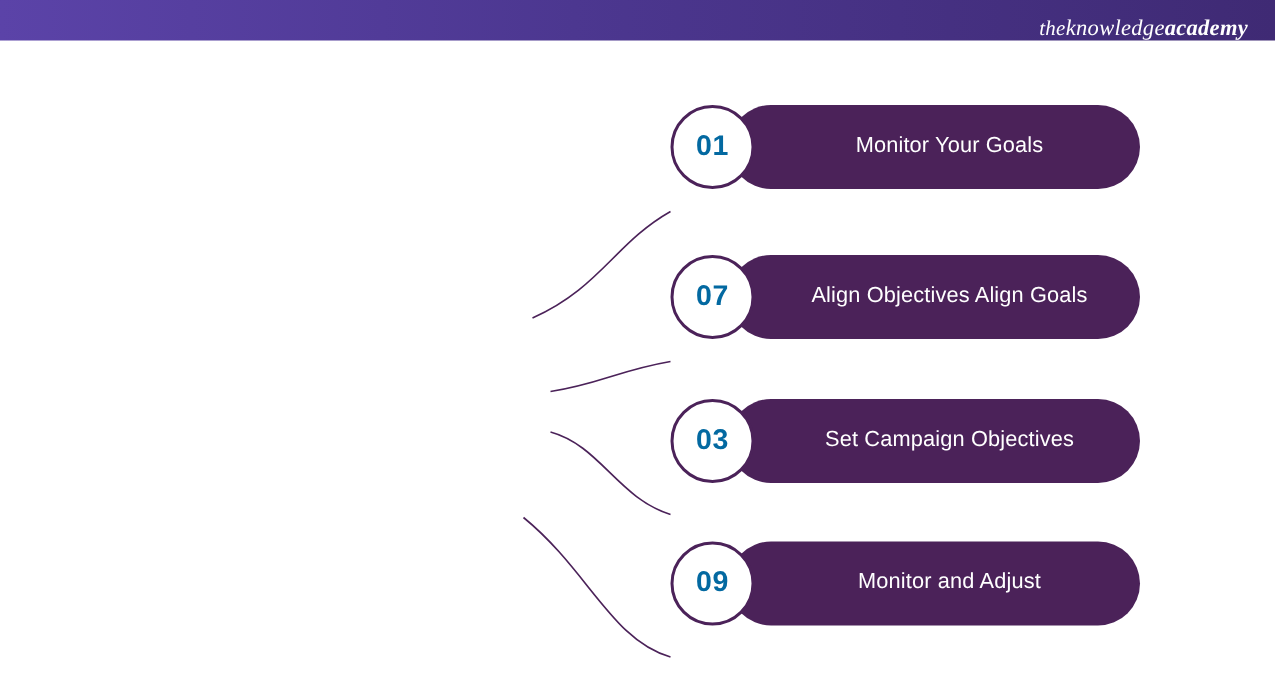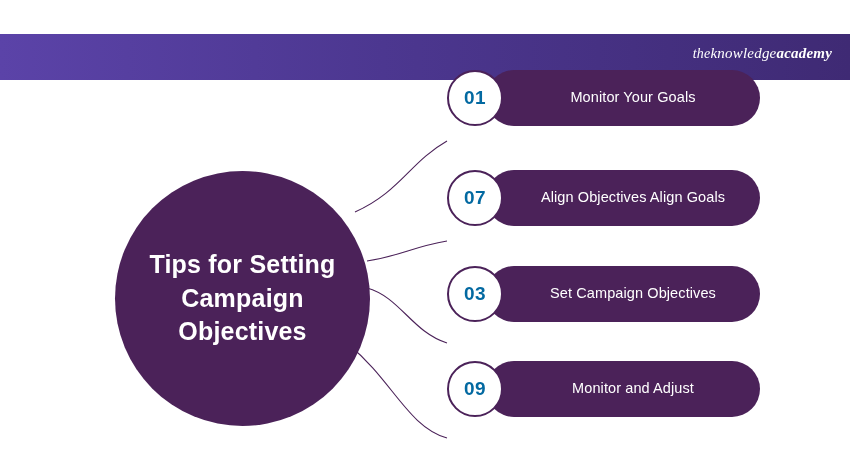--- a/index.html
+++ b/index.html
@@ -17,23 +17,22 @@
     position: relative;
     width: 850px;
     height: 450px;
     background: #ffffff;
   }
   
   .header {
     position: absolute;
     left: 0; top: 0;
     width: 850px;
-    height: 46px;
+    height: 27px;
     background: linear-gradient(90deg, #5b43a8 0%, #4c3790 45%, #3f2a74 100%);
-    margin-top: 34px;
   }
   .brand {
     position: absolute;
     right: 18px;
     top: 10px;
     color: #ffffff;
     font-size: 15px;
     letter-spacing: 0.2px;
     white-space: nowrap;
   }
@@ -151,23 +150,20 @@
 
   <div class="diagram">
 
     <svg class="connector-layer" viewBox="0 0 850 408">
       <path d="M 355 170 C 400 150, 410 120, 447 99" stroke="#4b2259" stroke-width="1.1" fill="none"></path>
       <path d="M 367 219 C 400 214, 412 205, 447 199" stroke="#4b2259" stroke-width="1.1" fill="none"></path>
       <path d="M 367 246 C 400 255, 412 290, 447 301" stroke="#4b2259" stroke-width="1.1" fill="none"></path>
       <path d="M 349 303 C 392 338, 408 385, 447 396" stroke="#4b2259" stroke-width="1.1" fill="none"></path>
     </svg>
 
-    <div class="center-circle">
-      <div class="center-title">Tips for Setting Campaign Objectives</div>
-    </div>
 
     <div class="step" style="left:447px; top:28px;">
       <div class="pill">
         <span class="pill-label">Monitor Your Goals</span>
       </div>
       <div class="num-badge">
         <span class="num-text">01</span>
       </div>
     </div>
 

